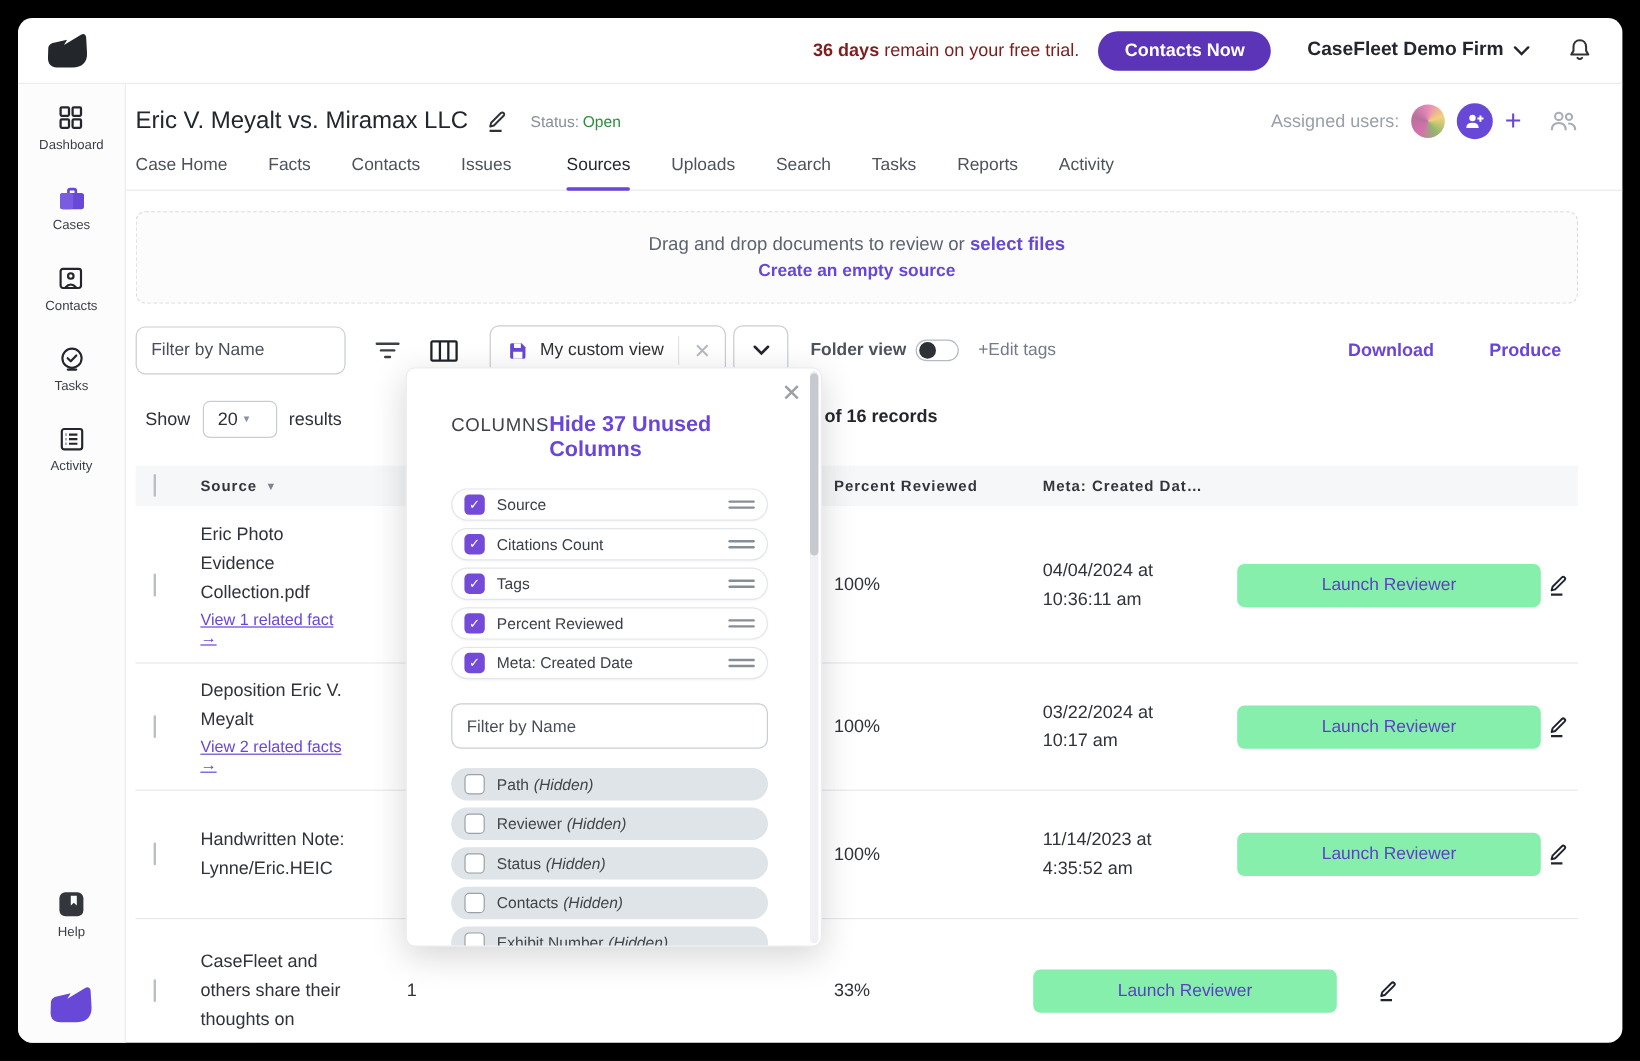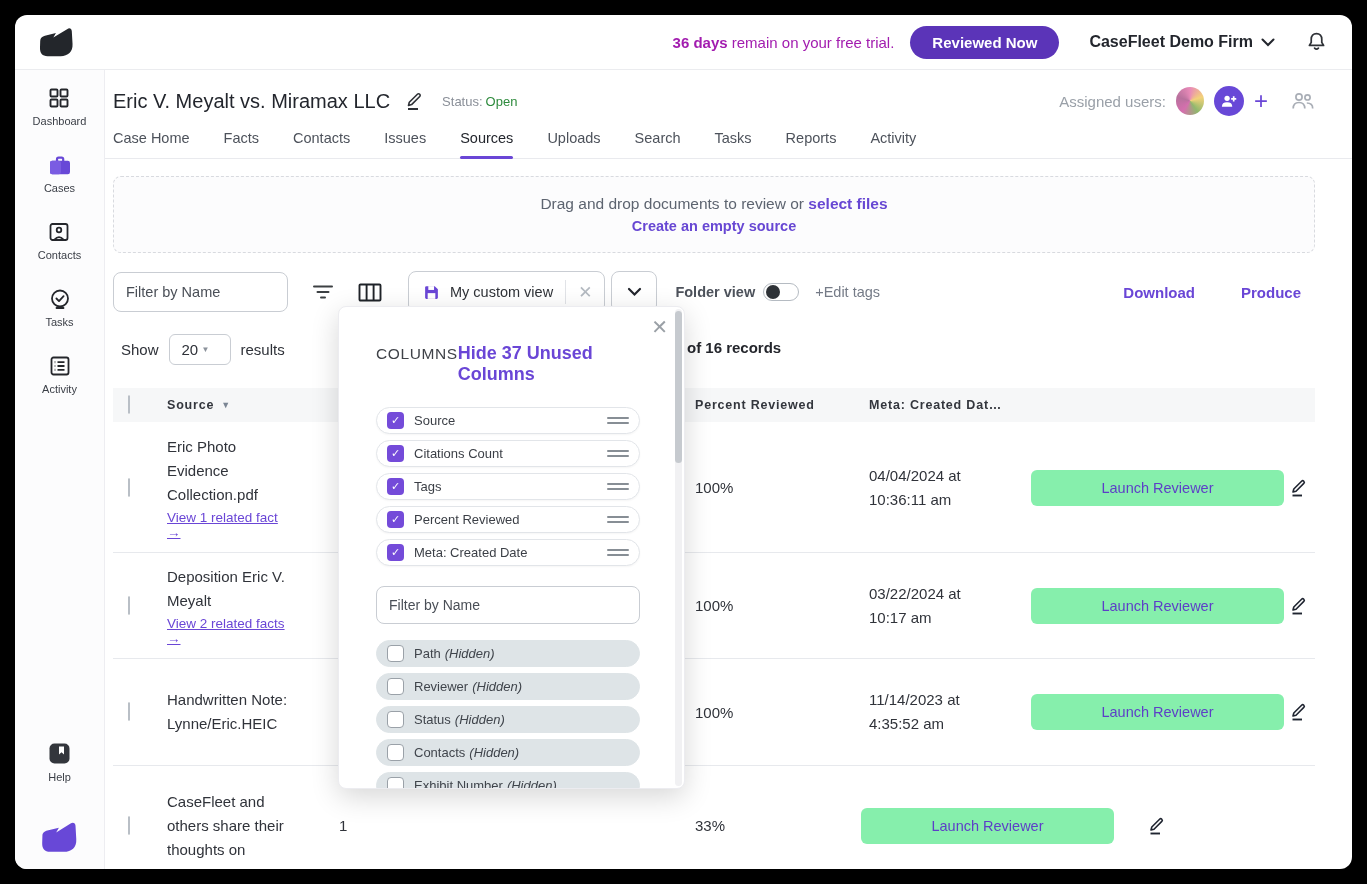--- a/index.html
+++ b/index.html
@@ -2,21 +2,21 @@
 <html><head>
 <meta charset="utf-8">
 <style>
   * { margin:0; padding:0; box-sizing:border-box; }
   html,body { width:1367px; height:884px; background:#000; font-family:"Liberation Sans", sans-serif; }
   .app { position:absolute; inset:15px; background:#fff; border-radius:12px; overflow:hidden; display:flex; flex-direction:column; }
 
   
   .topbar { height:55px; flex:0 0 55px; display:flex; align-items:center; border-bottom:1px solid #ebecef; padding:0 24px 0 21px; }
   .topbar-right { margin-left:auto; display:flex; align-items:center; }
-  .trial-text { font-size:15px; color:#a21caf;text-align:right; }
+  .trial-text { font-size:15px; color:#7f1d1d;text-align:right; }
   .trial-text b { font-weight:700; }
   .subscribe-btn { margin-left:16px; background:#5b34b8; color:#fff; font-size:15px; font-weight:600; border:none; border-radius:18px; padding:8px 22px; cursor:pointer; }
   .firm { margin-left:30px; display:flex; align-items:center; gap:8px; font-size:16px; font-weight:600; color:#23262d; cursor:pointer; }
   .bell { margin-left:30px; }
 
   
   .body-row { flex:1; display:flex; min-height:0; }
   .sidebar { flex:0 0 90px; background:#fcfcfd; border-right:1px solid #ededf1; display:flex; flex-direction:column; align-items:center; padding:16px 0 14px; }
   .side-item { display:flex; flex-direction:column; align-items:center; gap:5px; margin-bottom:26px; cursor:pointer; }
   .side-item span { font-size:11px; color:#3a3e46; }
@@ -34,21 +34,21 @@
   .assigned { margin-left:auto; display:flex; align-items:center; gap:10px; }
   .assigned-label { font-size:15px; color:#9aa0a8; }
   .avatar-flower { width:28px; height:28px; border-radius:50%; background:conic-gradient(#e88ab8,#f3d27a,#90b86d,#d56fae,#b8719d,#e88ab8); }
   .avatar-purple { width:30px; height:30px; border-radius:50%; background:#6848d7; display:flex; align-items:center; justify-content:center; cursor:pointer; }
   .plus-link { font-size:24px; color:#6a46d6; font-weight:400; cursor:pointer; line-height:20px; }
   .team-icon { margin-left:12px; cursor:pointer; }
 
   
   .tabs { display:flex; padding-left:8px; margin-top:14px; border-bottom:1px solid #e9eaee; }
   .tab { font-size:14.5px; color:#4d525b; padding:0 0 12px; margin-right:34px; cursor:pointer; position:relative; }
-  .tab.active { color:#23262d; }
+  .tab.active { color:#23262d;margin-left:12px; }
   .tab.active::after { content:""; position:absolute; left:0; right:0; bottom:-1px; height:3px; border-radius:2px; background:#6a46d6; }
 
   
   .main { position:relative; flex:1; padding:17px 37px 0 8px; overflow:hidden; }
   .dropzone { height:77px; border:1.5px dashed #d8dadf; border-radius:8px; background:#fcfcfd; display:flex; flex-direction:column; align-items:center; justify-content:center; gap:5px; }
   .dz-line1 { font-size:15.5px; color:#5d6470; }
   .dz-link { color:#6747d3; font-weight:600; cursor:pointer; }
   .dz-line2 { font-size:14.5px; color:#6747d3; font-weight:600; cursor:pointer; }
 
   
@@ -124,21 +124,21 @@
 <div class="app">
 
   <div class="topbar">
     <span>
       <svg width="42" height="34" viewBox="0 0 40 32">
           <path d="M4 15 C4 12 6 10.6 8.5 10 L19 7.5 L16.5 11.8 L30 3.5 C32 2.3 34 3.4 34.1 5.8 L34.8 18 C35.2 25.5 30.5 29.5 23.5 29.5 L11 29.5 C6 29.5 3.6 26.5 3.8 21.5 Z" fill="#23262b"></path>
         </svg>
     </span>
     <div class="topbar-right">
       <span class="trial-text"><b>36 days</b><span> remain on your free trial.</span></span>
-      <button class="subscribe-btn">Reviewed Now</button>
+      <button class="subscribe-btn">Contacts Now</button>
       <div class="firm">
         <span>CaseFleet Demo Firm</span>
         <span>
           <svg width="14" height="9" viewBox="0 0 14 9">
               <path d="M1.5 1.5 L7 7 L12.5 1.5" fill="none" stroke="#23262d" stroke-width="2" stroke-linecap="round"></path>
             </svg>
         </span>
       </div>
       <span class="bell">
         <svg width="23" height="24" viewBox="0 0 24 24">

